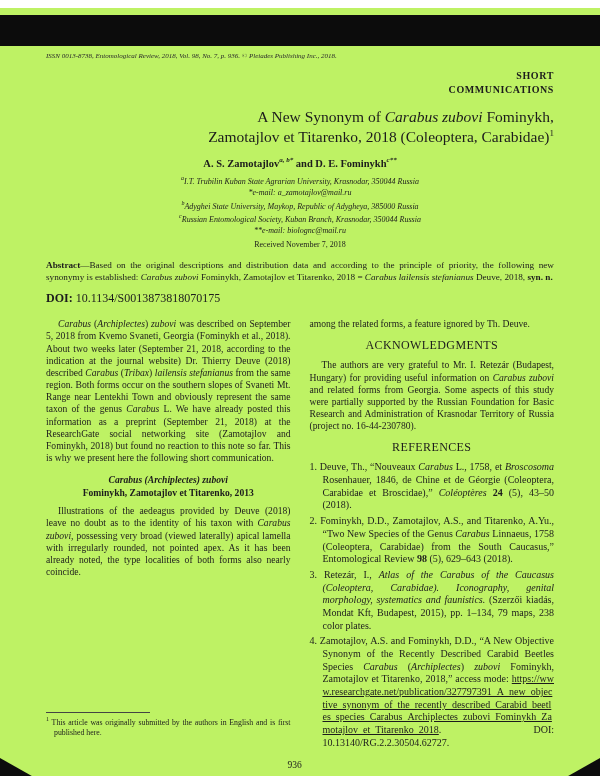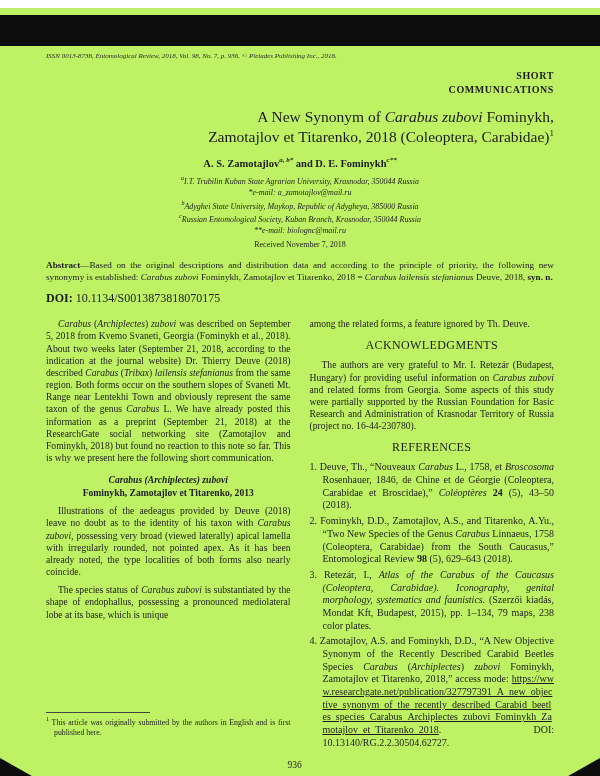--- a/index.html
+++ b/index.html
@@ -98,21 +98,20 @@
 
     <div class="columns">
 
       <div class="col col-left">
         <div class="para"><i>Carabus</i> (<i>Archiplectes</i>) <i>zubovi</i> was described on September 5, 2018 from Kvemo Svaneti, Georgia (Fominykh et al., 2018). About two weeks later (September 21, 2018, according to the indication at the journal website) Dr. Thierry Deuve (2018) described <i>Carabus</i> (<i>Tribax</i>) <i>lailensis stefanianus</i> from the same region. Both forms occur on the southern slopes of Svaneti Mt. Range near Lentekhi Town and obviously represent the same taxon of the genus <i>Carabus</i> L. We have already posted this information as a preprint (September 21, 2018) at the ResearchGate social networking site (Zamotajlov and Fominykh, 2018) but found no reaction to this note so far. This is why we present here the following short communication.</div>
         <div class="taxon-heading">
           <div class="th1">Carabus (Archiplectes) zubovi</div>
           <div class="th2">Fominykh, Zamotajlov et Titarenko, 2013</div>
         </div>
         <div class="para">Illustrations of the aedeagus provided by Deuve (2018) leave no doubt as to the identity of his taxon with <i>Carabus zubovi</i>, possessing very broad (viewed laterally) apical lamella with irregularly rounded, not pointed apex. As it has been already noted, the type localities of both forms also nearly coincide.</div>
-        <div class="para">The species status of <i>Carabus zubovi</i> is substantiated by the shape of endophallus, possessing a pronounced mediolateral lobe at its base, which is unique</div>
         <div class="footnote-block">
           <div class="footnote-rule"></div>
           <div class="footnote"><sup>1</sup> This article was originally submitted by the authors in English and is first published here.</div>
         </div>
       </div>
 
       <div class="col col-right">
         <div class="para no-indent">among the related forms, a feature ignored by Th. Deuve.</div>
         <div class="col-heading">ACKNOWLEDGMENTS</div>
         <div class="para">The authors are very grateful to Mr. I. Retezár (Budapest, Hungary) for providing useful information on <i>Carabus zubovi</i> and related forms from Georgia. Some aspects of this study were partially supported by the Russian Foundation for Basic Research and Administration of Krasnodar Territory of Russia (project no. 16-44-230780).</div>

